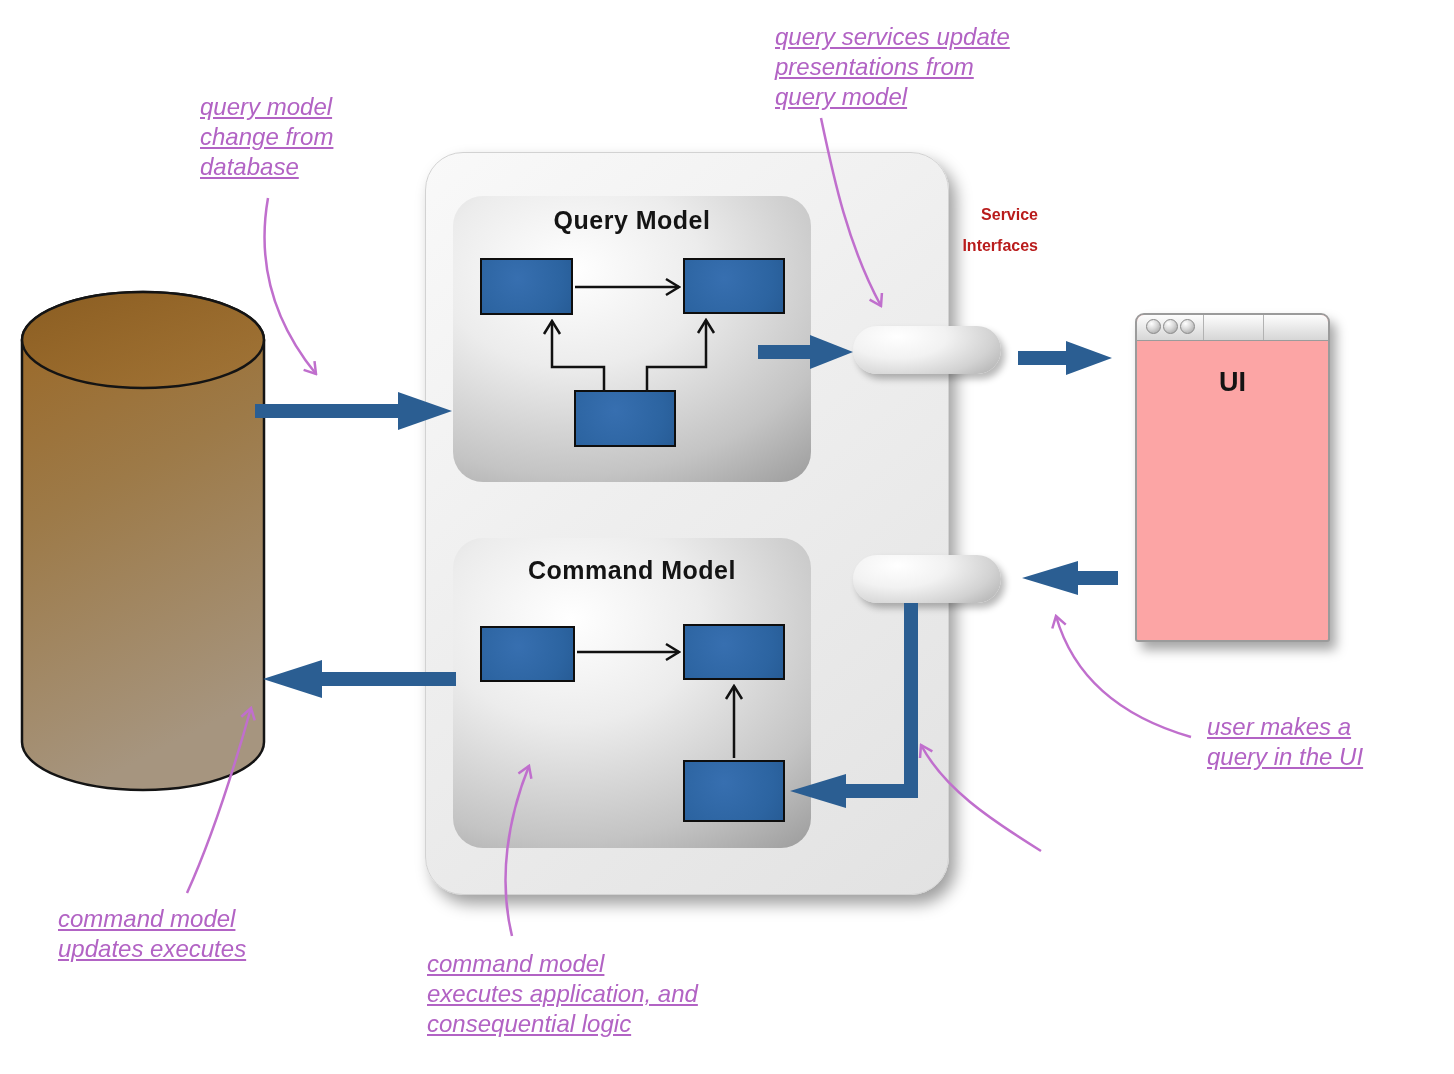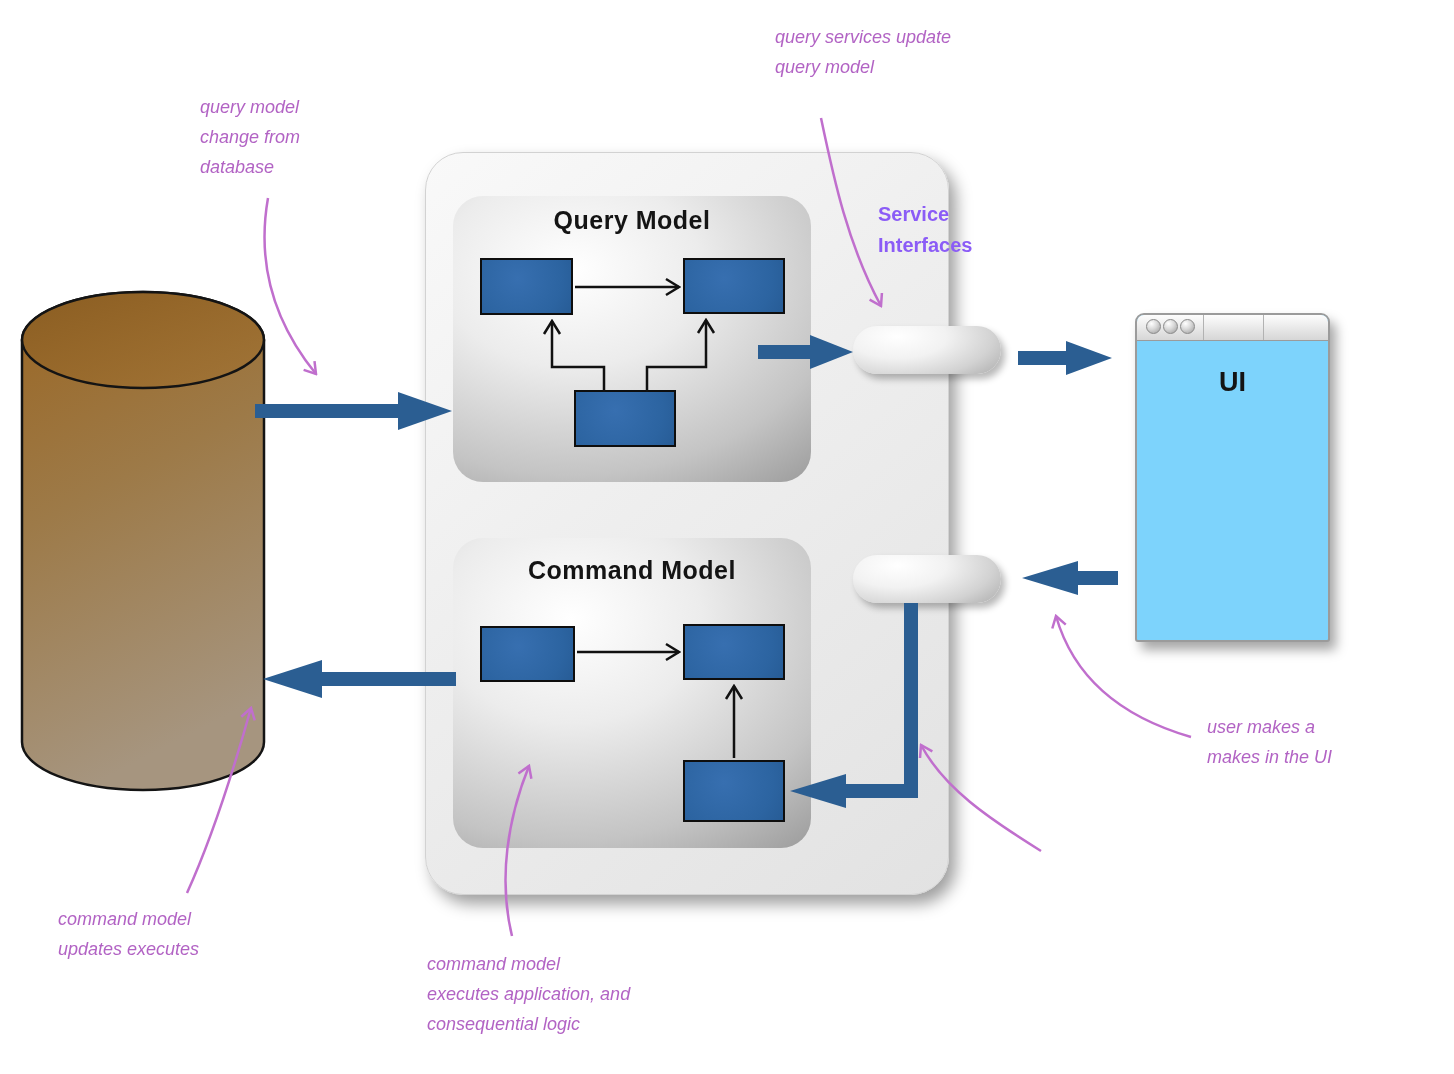--- a/index.html
+++ b/index.html
@@ -27,48 +27,49 @@
     background:radial-gradient(circle at 40% 35%, #376fb0 0%, #2c64a1 70%, #275c96 100%);
     border:2px solid #0e0e0e;box-sizing:border-box;
   }
   
   .capsule{
     width:148px;height:48px;border-radius:24px;
     background:radial-gradient(95% 130% at 30% 22%, #ffffff 0%, #f2f2f2 35%, #d2d2d2 68%, #a5a5a5 100%);
     box-shadow:4px 5px 7px rgba(0,0,0,0.28);
   }
   .svc-label{
-    left:878px;top:199px;width:160px;text-align:left;
-    font-weight:bold;font-size:20px;line-height:31px;color:#8b5cf6;
+    left:878px;top:199px;width:160px;text-align:right;
+    font-weight:bold;font-size:16px;line-height:31px;color:#b91c1c;
   }
   
   .ui-window{
     left:1135px;top:313px;width:195px;height:329px;
-    background:#7dd3fc;border:2px solid #9b9b9b;border-radius:9px 9px 3px 3px;
+    background:#fca5a5;border:2px solid #9b9b9b;border-radius:9px 9px 3px 3px;
     box-shadow:6px 8px 12px rgba(0,0,0,0.35);box-sizing:border-box;
   }
   .ui-titlebar{
     position:absolute;left:0;top:0;right:0;height:25px;
     background:linear-gradient(#fdfdfd,#d6d6d6);
     border-bottom:1px solid #9b9b9b;border-radius:7px 7px 0 0;
   }
   .ui-ball{
     position:absolute;top:4px;width:15px;height:15px;border-radius:50%;
     background:radial-gradient(circle at 35% 28%, #ffffff 0%, #d8d8d8 45%, #9a9a9a 100%);
     border:1px solid #8a8a8a;box-sizing:border-box;
   }
   .ui-divider{position:absolute;top:0;width:1px;height:25px;background:#b2b2b2;}
   .ui-label{
     position:absolute;left:0;right:0;top:52px;text-align:center;
     font-weight:bold;font-size:27px;color:#141414;
   }
   
   .note{
-    font-style:italic;font-size:18px;line-height:30px;color:#b263c4;
+    font-style:italic;font-size:24px;line-height:30px;color:#b263c4;
     white-space:nowrap;
+    text-decoration:underline;
   }
   svg{position:absolute;left:0;top:0;pointer-events:none;}
 </style>
 </head>
 <body>
 
 <div id="stage">
 
   <div class="abs container-box"></div>
 
@@ -180,26 +181,27 @@
   </svg>
 
   <div class="abs note" style="left:200px;top:92px;">
     <div>query model</div>
     <div>change from</div>
     <div>database</div>
   </div>
 
   <div class="abs note" style="left:775px;top:22px;">
     <div>query services update</div>
+    <div>presentations from</div>
     <div>query model</div>
   </div>
 
   <div class="abs note" style="left:1207px;top:712px;">
     <div>user makes a</div>
-    <div>makes in the UI</div>
+    <div>query in the UI</div>
   </div>
 
   <div class="abs note" style="left:1010px;top:846px;">
   </div>
 
   <div class="abs note" style="left:58px;top:904px;">
     <div>command model</div>
     <div>updates executes</div>
   </div>
 

